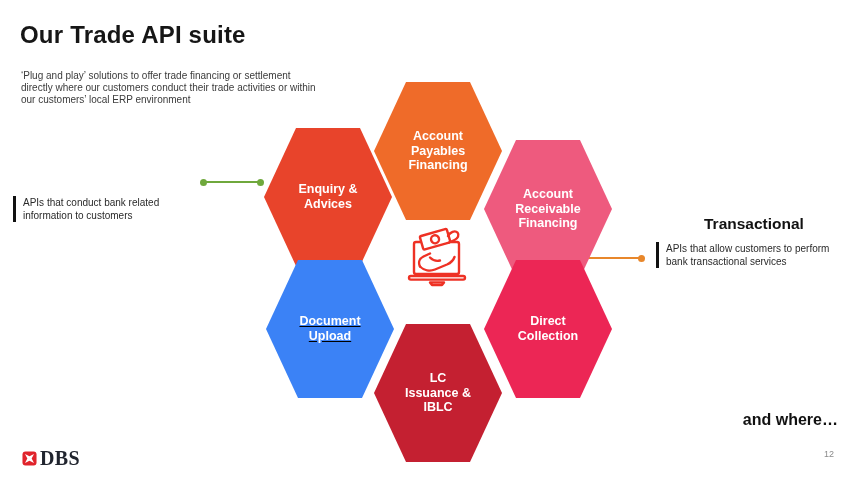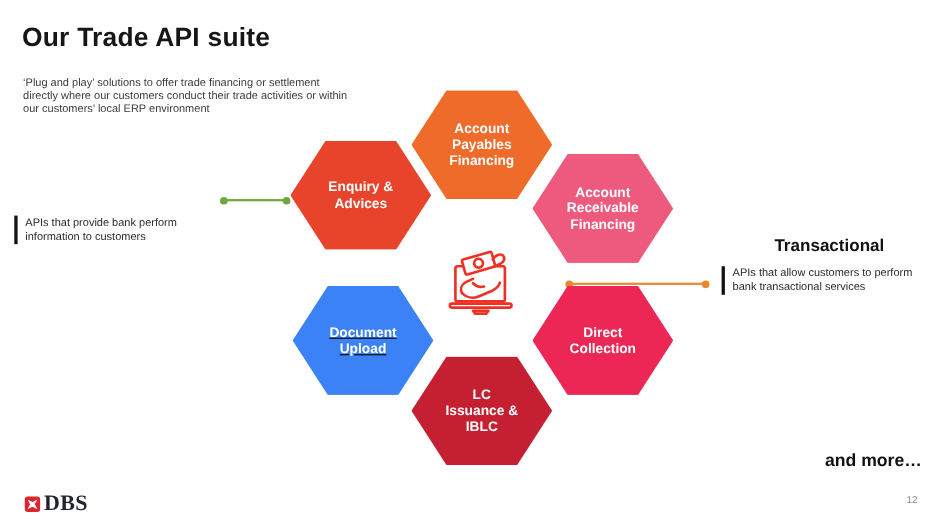--- a/index.html
+++ b/index.html
@@ -9,21 +9,21 @@
   }
   .slide-title {
     position:absolute; left:20px; top:21px;
     font-size:24px; font-weight:bold; color:#161616; letter-spacing:0.2px;
   }
   .slide-subtitle {
     position:absolute; left:21px; top:70px;
     font-size:10px; color:#3b3b3b; line-height:1.2; white-space:pre-line;
   }
   .hex {
-    position:absolute; width:128px; height:99px;
+    position:absolute; width:128px; height:138px;
     clip-path:polygon(25% 0%, 75% 0%, 100% 50%, 75% 100%, 25% 100%, 0% 50%);
     display:flex; align-items:center; justify-content:center; text-align:center;
   }
   .hex-label {
     color:#ffffff; font-weight:bold; font-size:12.5px; line-height:1.17;
     white-space:pre-line;
   }
   .hex-payables  { left:374px; top:82px;  }
   .hex-enquiry   { left:264px; top:128px; }
   .hex-receivable{ left:484px; top:140px; }
@@ -79,21 +79,21 @@
 
 <div class="slide">
 
   <div class="slide-title">Our Trade API suite</div>
   <div class="slide-subtitle">‘Plug and play’ solutions to offer trade financing or settlement
 directly where our customers conduct their trade activities or within
 our customers’ local ERP environment</div>
 
   <div class="section-desc desc-info">
     <span class="accent-bar"></span>
-    <span class="desc-text">APIs that provide bank perform
+    <span class="desc-text">APIs that conduct bank related
 information to customers</span>
   </div>
   <div class="connector connector-info" style="color: rgb(111, 168, 60);">
     <span class="dot start"></span>
     <span class="line"></span>
     <span class="dot end"></span>
   </div>
 
   <div class="section-heading heading-trans">Transactional</div>
   <div class="section-desc desc-trans">
@@ -146,21 +146,21 @@
           <circle cx="29" cy="13" r="4"></circle>
         </g>
         <path d="M42 10 c2 -4 7 -6 9.5 -3.5 c2 2.5 0.5 6 -3 7.5 l-5.5 2.5"></path>
         <path d="M14 40.5 c4 4 10 5 15 3 l12 -5 c4 -1.8 6.5 -4.5 7.5 -7.5"></path>
         <path d="M14 40.5 c-2 -4 -0.5 -8 3.5 -10 l6.5 -3"></path>
         <path d="M24 31.5 q4.5 4.5 10 3"></path>
       </g>
     </svg>
   </div>
 
-  <div class="and-more">and more…</div>
+  <div class="and-more">and where…</div>
 
   <div class="logo">
     <svg viewBox="0 0 16 16" width="15" height="15" aria-hidden="true">
       <rect x="0.5" y="0.5" width="15" height="15" rx="3.2" fill="#e0242c"></rect>
       <path d="M3.2 3.2 L8 5.7 L12.8 3.2 L10.3 8 L12.8 12.8 L8 10.3 L3.2 12.8 L5.7 8 Z" fill="#ffffff"></path>
     </svg>
     <span class="logo-text">DBS</span>
   </div>
 
   <div class="page-number">12</div>

